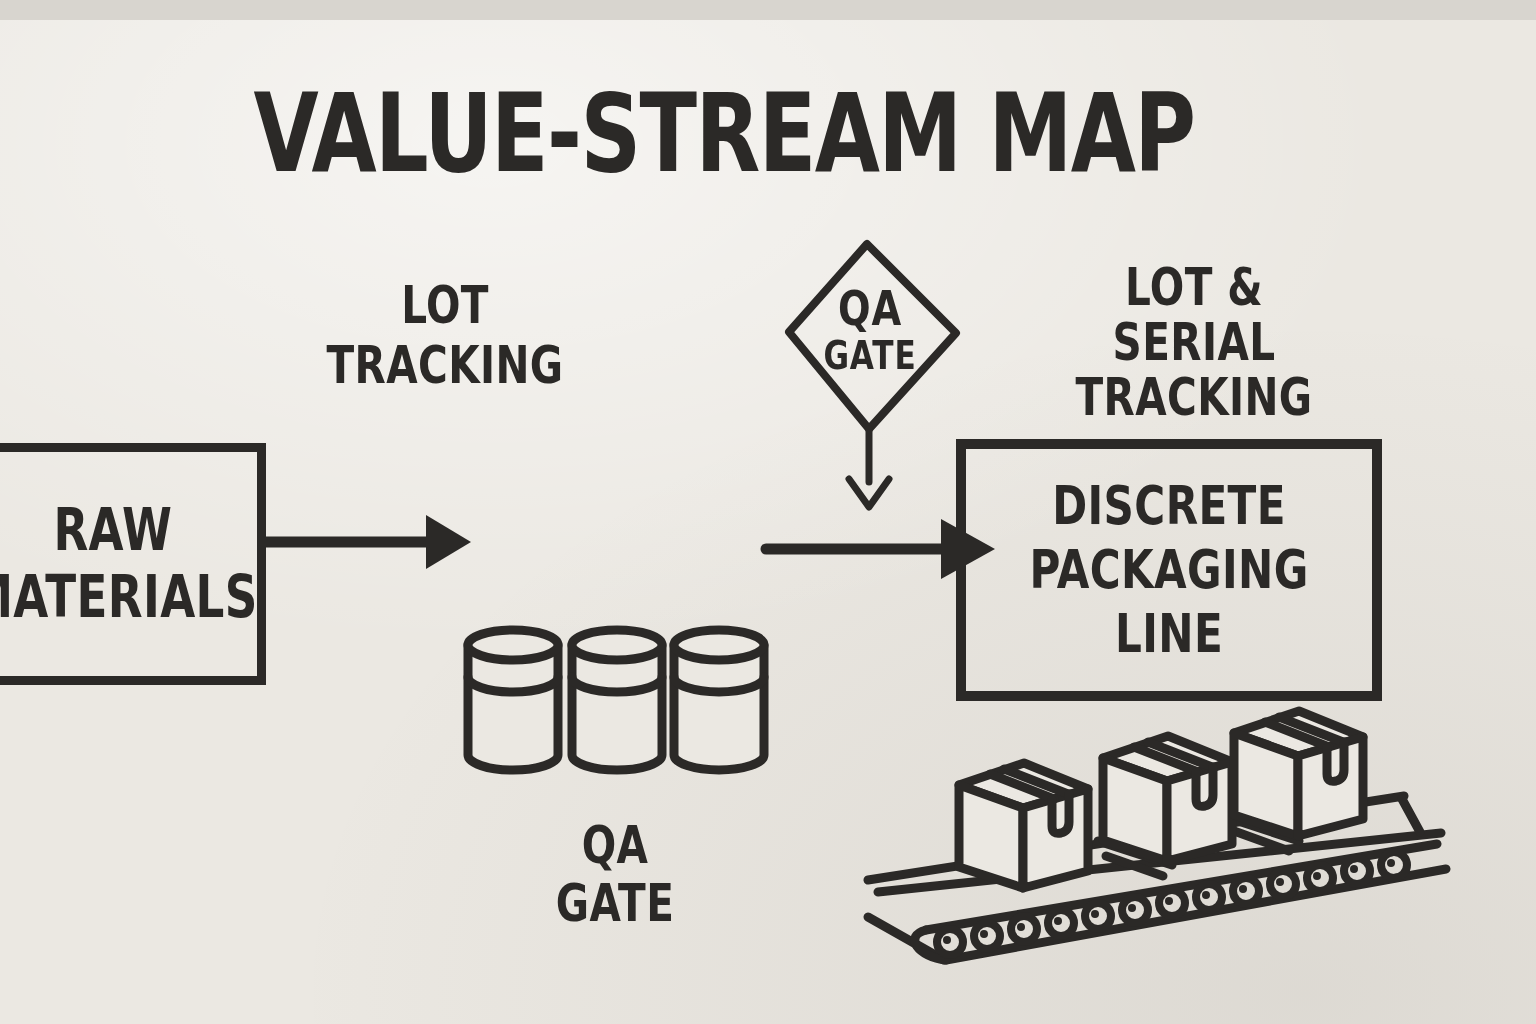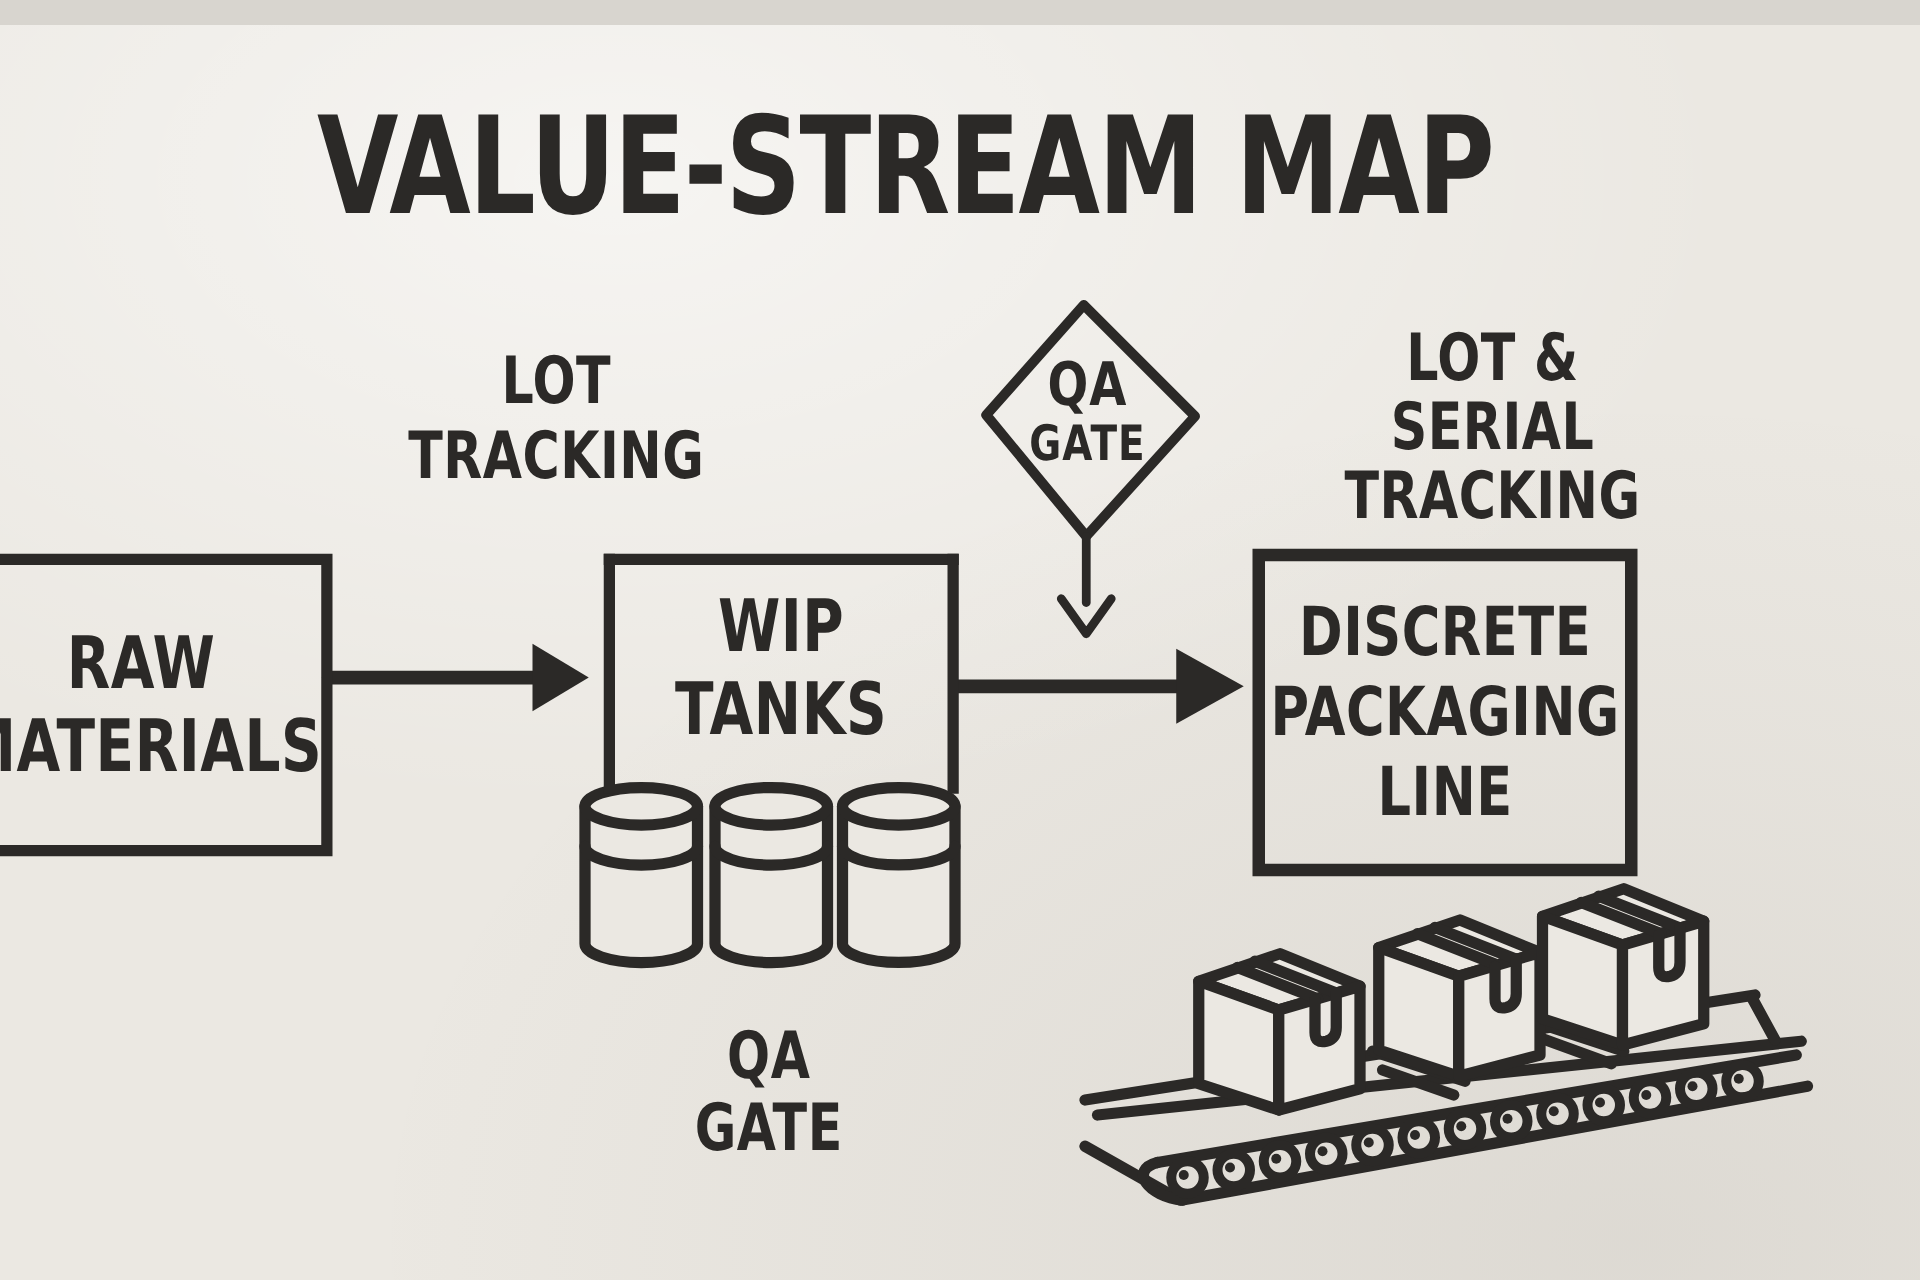--- a/index.html
+++ b/index.html
@@ -27,21 +27,21 @@
     display:flex;align-items:center;justify-content:center;background:transparent;
   }
   .node .bt{
     font-weight:bold;text-align:center;white-space:pre-line;
     transform:scaleX(0.78);transform-origin:50% 50%;letter-spacing:0.5px;
   }
   .raw{left:-40px;top:423px;width:306px;height:242px;}
   .raw .bt{font-size:58px;line-height:67px;}
   .wip{left:483px;top:423px;width:284px;height:192px;border-bottom:none;align-items:flex-start;}
   .wip .bt{font-size:58px;line-height:66px;padding-top:16px;}
-  .pack{left:1002px;top:419px;width:308px;height:262px;border-width:10px;}
+  .pack{left:956px;top:419px;width:426px;height:262px;border-width:10px;}
   .pack .bt{font-size:54px;line-height:64px;}
   .lot{left:285px;top:255px;width:320px;font-size:52px;line-height:60px;}
   .lotserial{left:1024px;top:240px;width:340px;font-size:52px;line-height:55px;}
   .qalower{left:455px;top:796px;width:320px;font-size:52px;line-height:58px;}
   .diamond-label{
     position:absolute;left:770px;top:262px;width:200px;text-align:center;
     font-weight:bold;transform:scaleX(0.80);transform-origin:50% 50%;
   }
   .diamond-label .l1{display:block;font-size:48px;line-height:52px;letter-spacing:1px;}
   .diamond-label .l2{display:block;font-size:39px;line-height:44px;letter-spacing:1px;}
@@ -174,24 +174,20 @@
   <div class="diamond-label">
     <span class="l1">QA</span>
     <span class="l2">GATE</span>
   </div>
 
   <div class="node raw">
     <span class="bt">RAW
 MATERIALS</span>
   </div>
 
-  <div class="node wip">
-    <span class="bt">WIP
-TANKS</span>
-  </div>
 
   <div class="node pack">
     <span class="bt">DISCRETE
 PACKAGING
 LINE</span>
   </div>
 
 </div>
 
 </body></html>

